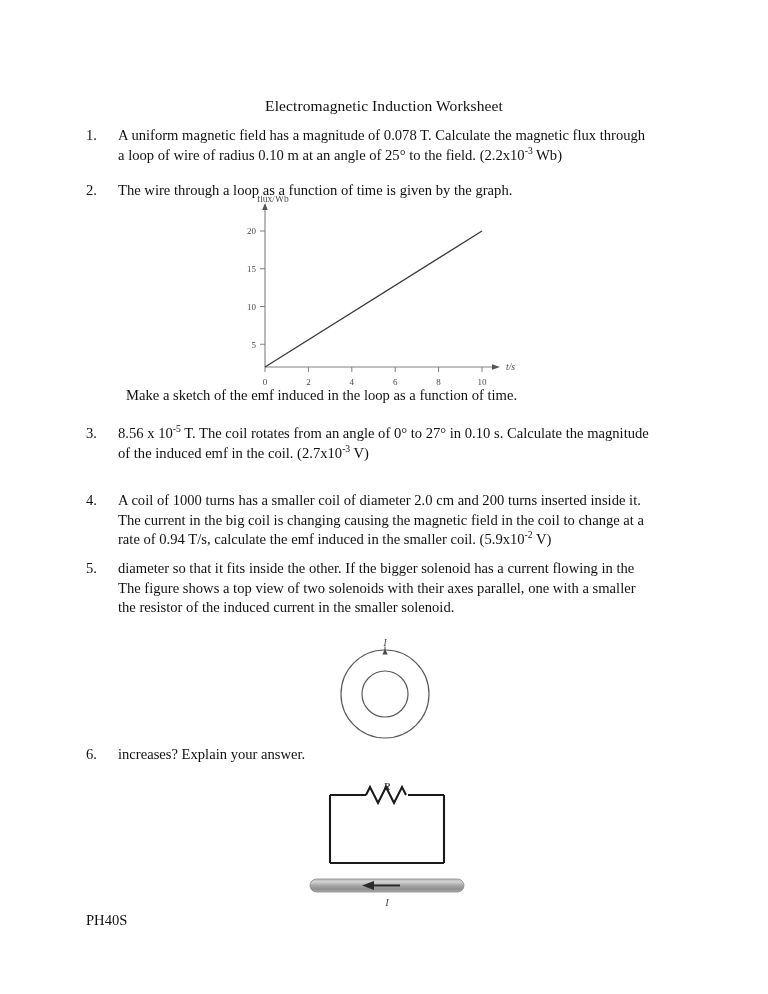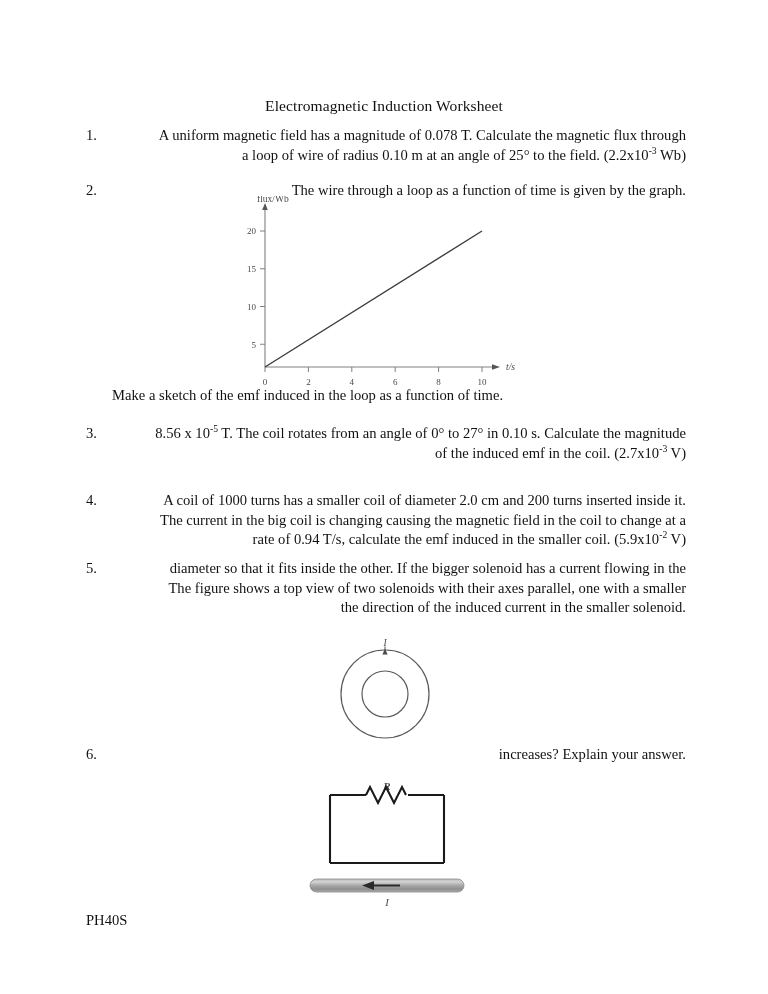--- a/index.html
+++ b/index.html
@@ -42,35 +42,35 @@
     line-height: 19.6px;
   }
   .q-num {
     position: absolute;
     left: 0;
     top: 0;
     width: 24px;
     text-align: left;
   }
   .q-body {
-    margin-left: 42px;
-    text-align: right;
+    margin-left: 32px;
+    text-align: left;
   }
   .q-body .ln { display: block; white-space: nowrap; }
 
   sup {
     font-size: 0.66em;
     vertical-align: super;
     line-height: 0;
   }
 
   
   .subline {
     position: absolute;
-    left: 112px;
+    left: 126px;
     font-size: 14.6px;
     line-height: 19.6px;
     white-space: nowrap;
   }
 
   
   .figure { position: absolute; }
 
   .fig-graph { left: 236px; top: 196px; }
   .fig-solenoid { left: 330px; top: 632px; }
@@ -177,21 +177,21 @@
       <span class="ln">The current in the big coil is changing causing the magnetic field in the coil to change at a</span>
       <span class="ln"><span>rate of 0.94 T/s, calculate the emf induced in the smaller coil.  (5.9x10</span><sup>-2</sup><span> V)</span></span>
     </div>
   </div>
 
   <div class="q" style="top:559px;">
     <span class="q-num">5.</span>
     <div class="q-body">
       <span class="ln">diameter so that it fits inside the other.  If the bigger solenoid has a current flowing in the</span>
       <span class="ln">The figure shows a top view of two solenoids with their axes parallel, one with a smaller</span>
-      <span class="ln">the direction of the induced current in the smaller solenoid.</span>
+      <span class="ln">the resistor of the induced current in the smaller solenoid.</span>
     </div>
   </div>
 
   <div class="figure fig-solenoid">
     <svg width="110" height="110" viewBox="0 0 110 110">
       <text x="55" y="14" text-anchor="middle" font-style="italic" font-size="9.5" class="axis-txt">I</text>
       <circle cx="55" cy="62" r="44" fill="none" stroke="#5a5a5a" stroke-width="1.2"></circle>
       <circle cx="55" cy="62" r="23" fill="none" stroke="#5a5a5a" stroke-width="1.2"></circle>
       <line x1="55" y1="14.5" x2="55" y2="21" stroke="#4a4a4a" stroke-width="1"></line>
       <polygon points="55,17 52.3,22.5 57.7,22.5" fill="#4a4a4a"></polygon>

